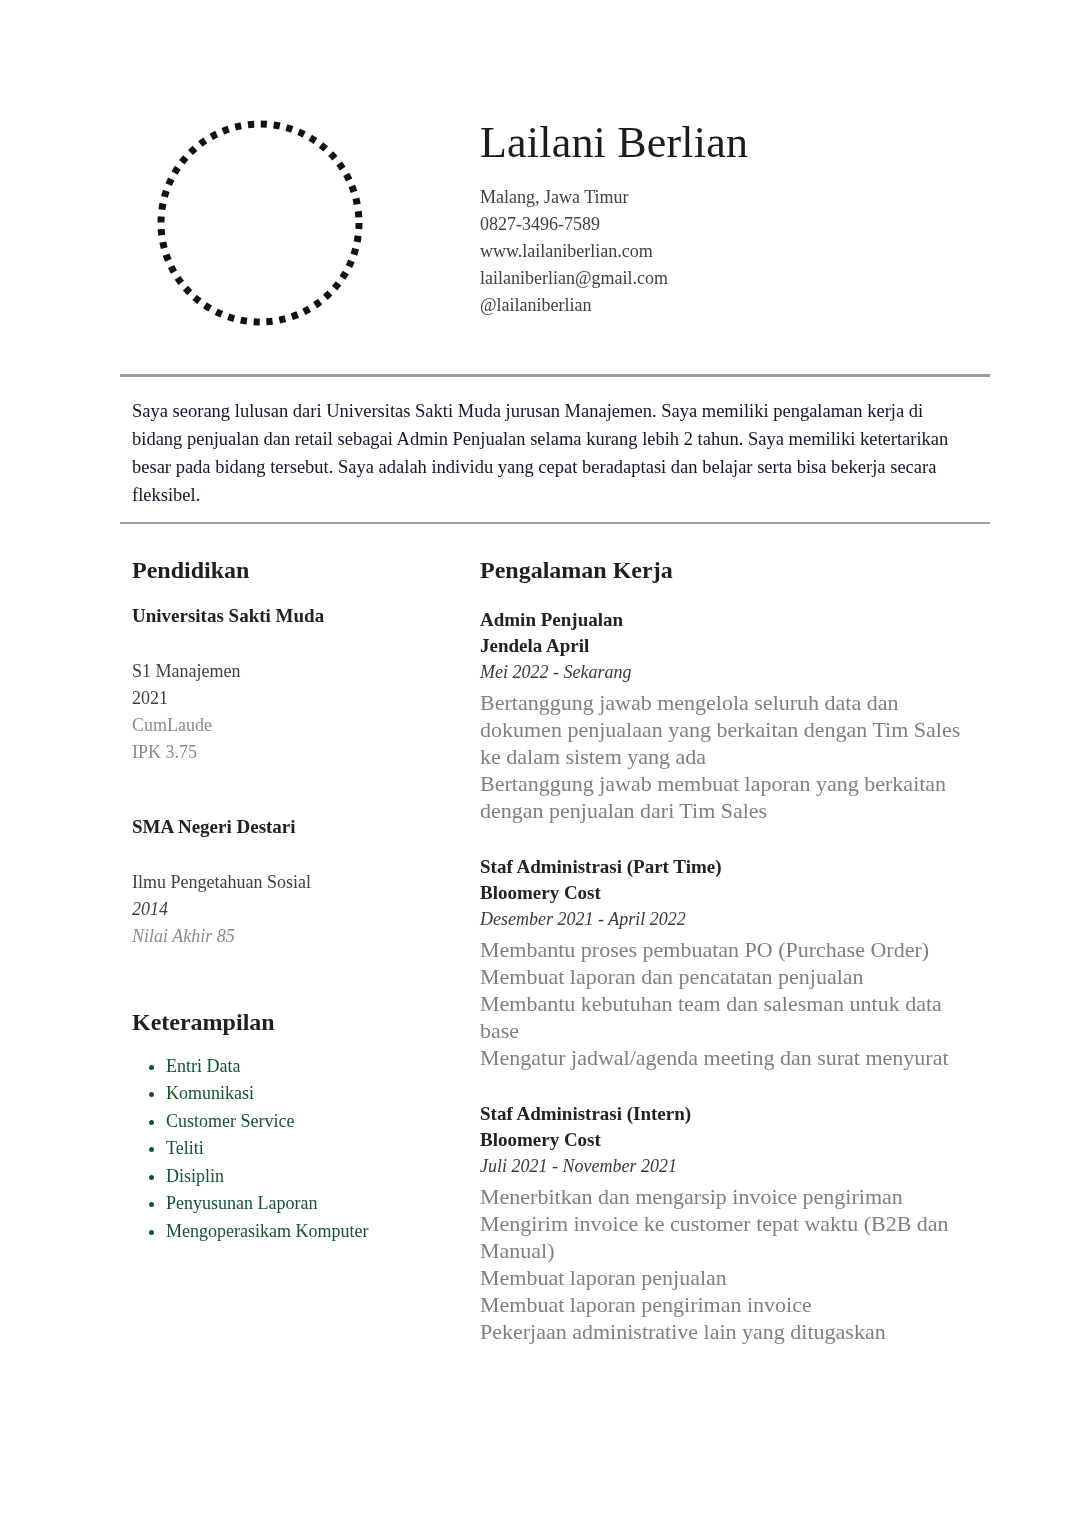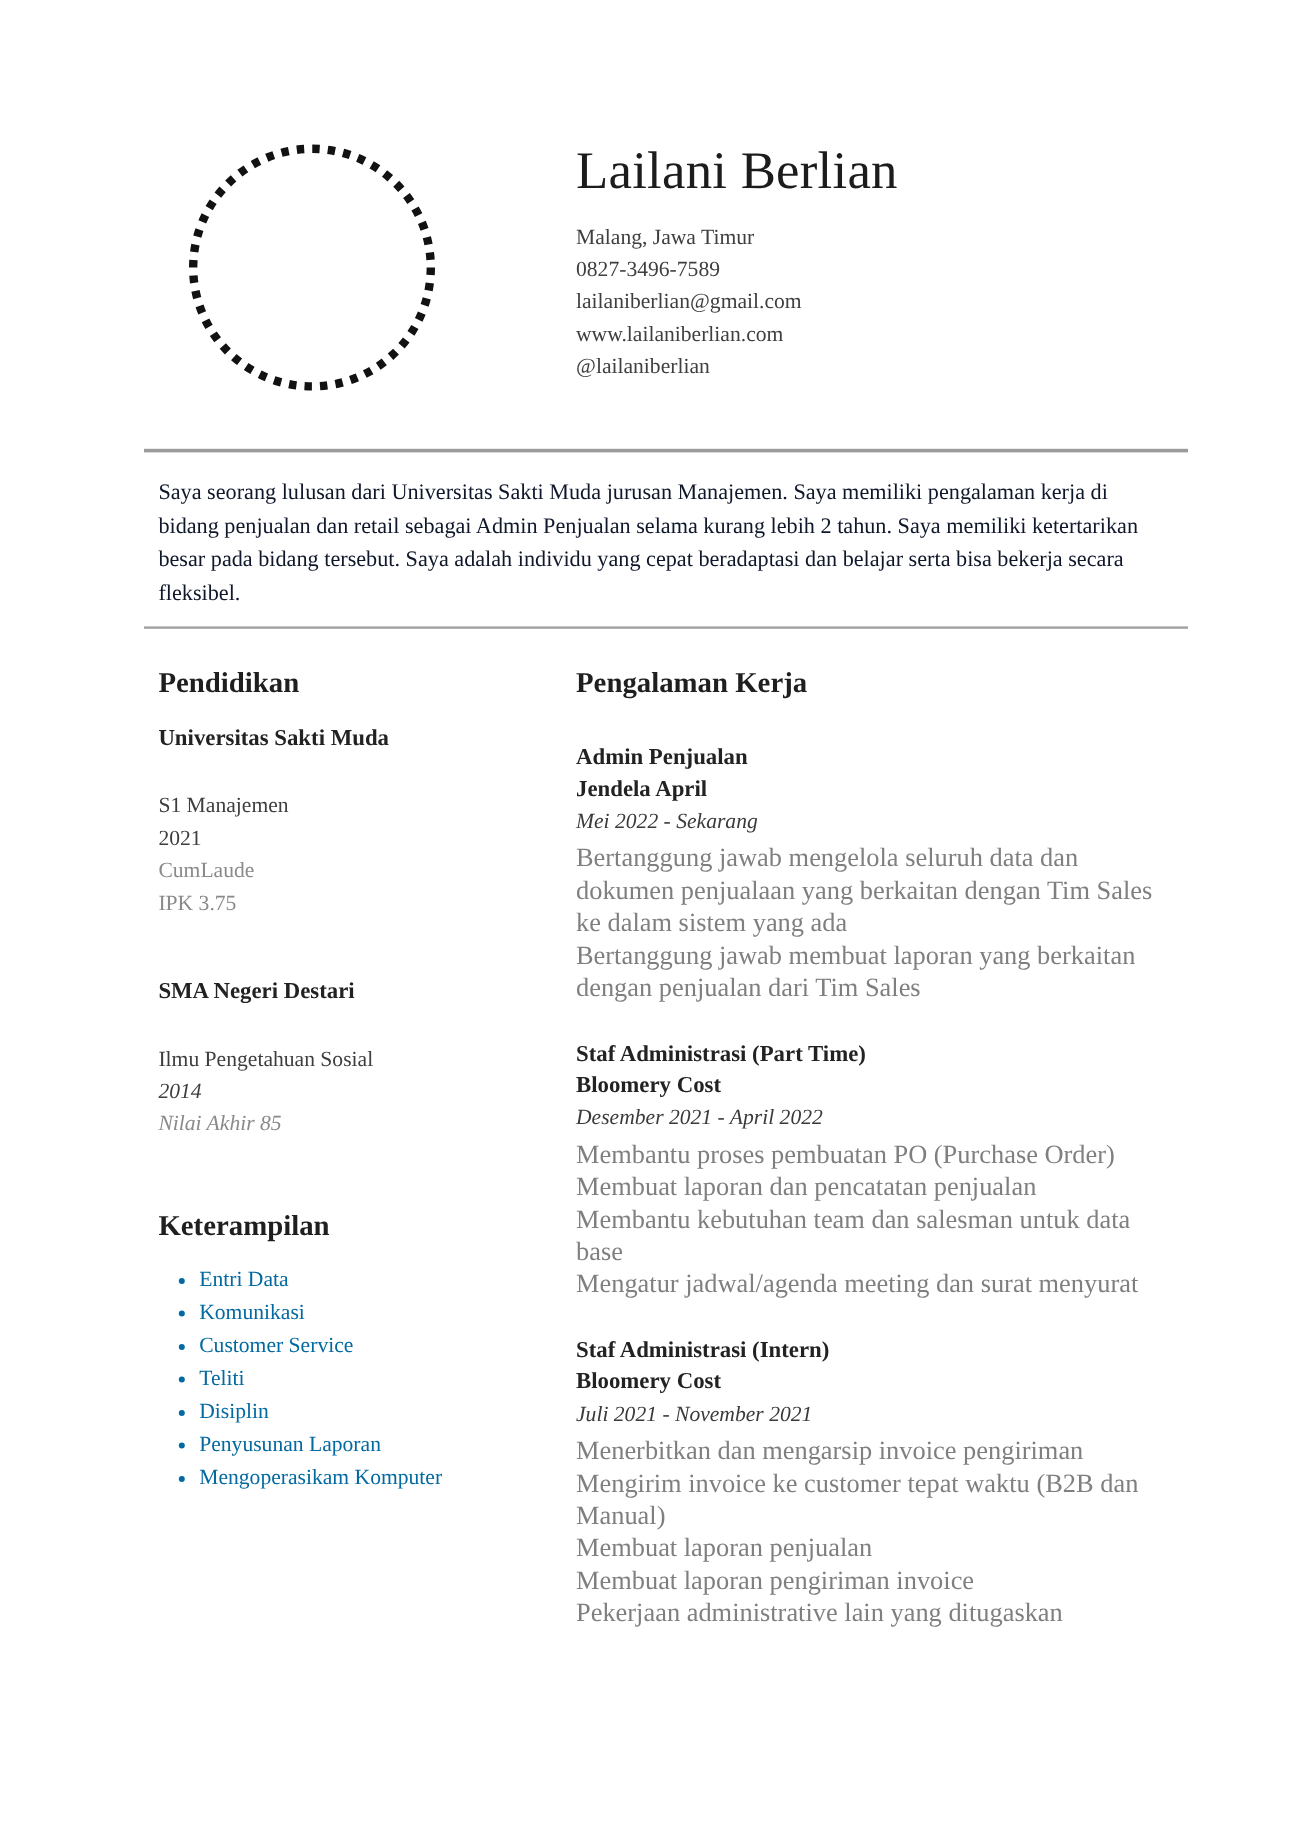--- a/index.html
+++ b/index.html
@@ -81,25 +81,25 @@
   .detail { margin: 0; }
   .muted { color: #8a8a8a; }
   .it { font-style: italic; }
   
   .skills-section { margin-top: 58px; }
   ul.skills {
     margin: 16px 0 0 0;
     padding-left: 34px;
     font-size: 18px;
     line-height: 27.5px;
-    color: #0369a1;
+    color: #14532d;
   }
   ul.skills li { margin: 0; }
   
-  .job { margin-top: 34px; }
+  .job { margin-top: 22px; }
   .job + .job { margin-top: 30px; }
   .job .date {
     font-size: 18px;
     font-style: italic;
     line-height: 26px;
     color: #3a3a3a;
   }
   .duties {
     margin-top: 4px;
     max-width: 492px;
@@ -118,22 +118,22 @@
     <div class="col-left">
       <svg class="avatar" viewBox="0 0 206 206" aria-hidden="true">
         <circle cx="103" cy="103" r="99" fill="none" stroke="#121212" stroke-width="7" stroke-dasharray="6.2 6.76"></circle>
       </svg>
     </div>
     <div class="col-right">
       <h1 class="name">Lailani Berlian</h1>
       <div class="contact" id="contact-list">
           <div class="contact-line">Malang, Jawa Timur</div>
           <div class="contact-line">0827-3496-7589</div>
+          <div class="contact-line">www.lailaniberlian.com</div>
           <div class="contact-line">lailaniberlian@gmail.com</div>
-          <div class="contact-line">www.lailaniberlian.com</div>
           <div class="contact-line">@lailaniberlian</div>
         </div>
     </div>
   </header>
 
   <hr class="rule rule-thick">
 
   <p class="summary">Saya seorang lulusan dari Universitas Sakti Muda jurusan Manajemen. Saya memiliki pengalaman kerja di bidang penjualan dan retail sebagai Admin Penjualan selama kurang lebih 2 tahun. Saya memiliki ketertarikan besar pada bidang tersebut. Saya adalah individu yang cepat beradaptasi dan belajar serta bisa bekerja secara fleksibel.</p>
 
   <hr class="rule rule-thin">

